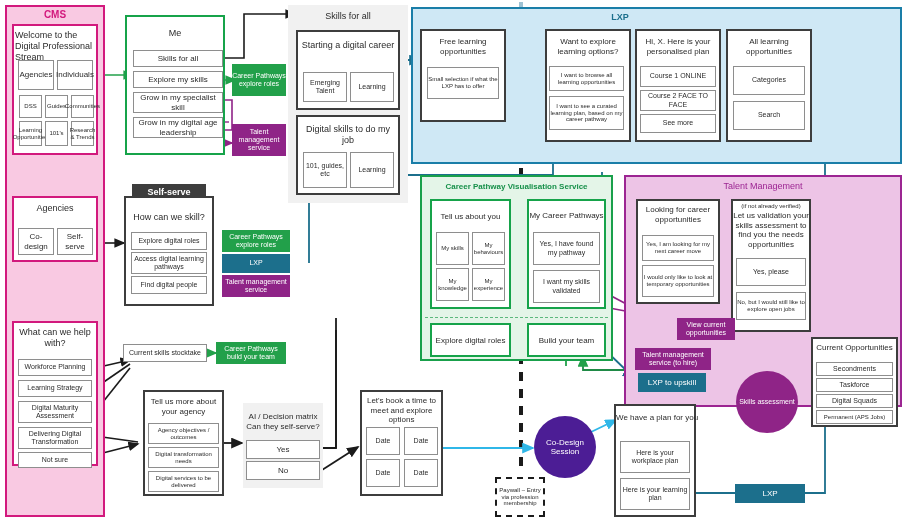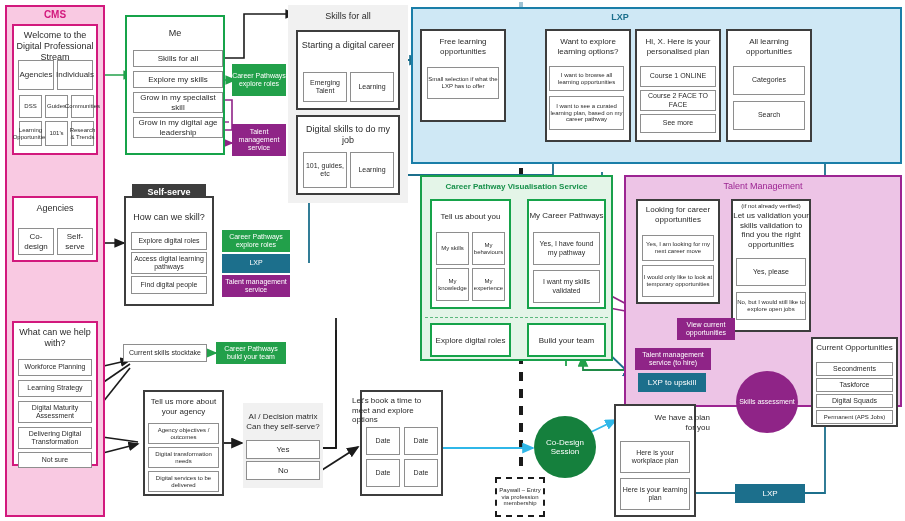--- a/index.html
+++ b/index.html
@@ -24,21 +24,21 @@
 
   
   .chip{display:flex;align-items:center;justify-content:center;text-align:center;
         color:#ffffff;line-height:1.15;}
   .chip-green{background:#22a04a;}
   .chip-teal{background:#1c6f8c;}
   .chip-purple{background:#8f2487;}
 
   .circle{border-radius:50%;display:flex;align-items:center;justify-content:center;
           text-align:center;color:#ffffff;line-height:1.15;}
-  .circle-blue{background:#15803d;}
+  .circle-blue{background:#4c1d95;}
   .circle-purple{background:#8f2487;}
 
   .dashbox{border:2px dashed #1b1b1b;background:#ffffff;display:flex;align-items:center;
            justify-content:center;text-align:center;line-height:1.15;}
 
   .hdr-dark{background:#3d3d3d;color:#ffffff;display:flex;align-items:center;
             justify-content:center;font-weight:bold;}
 
   svg#wires{position:absolute;left:0;top:0;width:905px;height:521px;pointer-events:none;}
   .f9{font-size:9px}.f8{font-size:8px}.f7{font-size:7px}.f6{font-size:6px}
@@ -181,21 +181,21 @@
     <path d="M556,300 L632,316" stroke="#8f2487" stroke-width="1.8" fill="none" opacity="0"></path>
     <path d="M556,298 L636,313" stroke="#8f2487" stroke-width="1.6" fill="none" marker-end="url(#ah-purple)"></path>
 
     <path d="M896,181 L896,50" stroke="#1c6f8c" stroke-width="0"></path>
   </svg>
 
   <div class="abs pink-outer" style="left:5px;top:5px;width:100px;height:512px;"></div>
   <div class="abs bold f10" style="left:5px;top:9px;width:100px;text-align:center;color:#d2197d;">CMS</div>
 
   <div class="abs pink-inner" style="left:12px;top:24px;width:86px;height:131px;"></div>
-  <div class="abs f9" style="left:15px;top:30px;width:80px;text-align:center;line-height:1.2;">Welcome to the Digital Professional Stream</div>
+  <div class="abs f9" style="left:15px;top:30px;width:80px;text-align:left;line-height:1.2;">Welcome to the Digital Professional Stream</div>
   <div class="abs card f8" style="left:18px;top:60px;width:36px;height:30px;">Agencies</div>
   <div class="abs card f8" style="left:57px;top:60px;width:36px;height:30px;">Individuals</div>
 
   <div class="abs card f6" style="left:19px;top:95px;width:23px;height:23px;">DSS</div>
   <div class="abs card f6" style="left:45px;top:95px;width:23px;height:23px;">Guides</div>
   <div class="abs card f6" style="left:71px;top:95px;width:23px;height:23px;">Communities</div>
   <div class="abs card f6" style="left:19px;top:121px;width:23px;height:25px;">Learning Opportunities</div>
   <div class="abs card f6" style="left:45px;top:121px;width:23px;height:25px;">101's</div>
   <div class="abs card f6" style="left:71px;top:121px;width:23px;height:25px;">Research &amp; Trends</div>
 
@@ -294,21 +294,21 @@
   <div class="abs magenta-panel" style="left:624px;top:175px;width:278px;height:232px;"></div>
   <div class="abs f9" style="left:624px;top:181px;width:278px;text-align:center;color:#9c2592;">Talent Management</div>
 
   <div class="abs card thick" style="left:636px;top:199px;width:84px;height:105px;"></div>
   <div class="abs f8" style="left:639px;top:205px;width:78px;text-align:center;line-height:1.2;">Looking for career opportunities</div>
   <div class="abs card f6" style="left:642px;top:235px;width:72px;height:26px;">Yes, I am looking for my next career move</div>
   <div class="abs card f6" style="left:642px;top:265px;width:72px;height:32px;">I would only like to look at temporary opportunities</div>
 
   <div class="abs card thick" style="left:731px;top:199px;width:80px;height:133px;"></div>
   <div class="abs f6" style="left:733px;top:203px;width:76px;text-align:center;">(if not already verified)</div>
-  <div class="abs f8" style="left:733px;top:211px;width:76px;text-align:center;line-height:1.2;">Let us validation your skills validation to find you the right opportunities</div>
+  <div class="abs f8" style="left:733px;top:211px;width:76px;text-align:center;line-height:1.2;">Let us validation your skills assessment to find you the needs opportunities</div>
   <div class="abs card f7" style="left:736px;top:258px;width:70px;height:28px;">Yes, please</div>
   <div class="abs card f6" style="left:736px;top:292px;width:70px;height:28px;">No, but I would still like to explore open jobs</div>
 
   <div class="abs chip chip-purple f7" style="left:677px;top:318px;width:58px;height:22px;">View current opportunities</div>
   <div class="abs chip chip-purple f7" style="left:635px;top:348px;width:76px;height:22px;">Talent management service (to hire)</div>
   <div class="abs chip chip-teal f8" style="left:638px;top:373px;width:68px;height:19px;">LXP to upskill</div>
 
   <div class="abs circle circle-purple f7" style="left:736px;top:371px;width:62px;height:62px;">Skills assessment</div>
 
   <div class="abs card thick" style="left:811px;top:337px;width:87px;height:90px;"></div>
@@ -326,30 +326,30 @@
   <div class="abs card f6" style="left:148px;top:423px;width:71px;height:21px;">Agency objectives / outcomes</div>
   <div class="abs card f6" style="left:148px;top:447px;width:71px;height:21px;">Digital transformation needs</div>
   <div class="abs card f6" style="left:148px;top:471px;width:71px;height:21px;">Digital services to be delivered</div>
 
   <div class="abs grey-panel" style="left:243px;top:403px;width:80px;height:85px;"></div>
   <div class="abs f8" style="left:245px;top:412px;width:76px;text-align:center;line-height:1.2;">AI / Decision matrix Can they self-serve?</div>
   <div class="abs card f8" style="left:246px;top:440px;width:74px;height:19px;">Yes</div>
   <div class="abs card f8" style="left:246px;top:461px;width:74px;height:19px;">No</div>
 
   <div class="abs card thick" style="left:360px;top:390px;width:83px;height:106px;"></div>
-  <div class="abs f8" style="left:352px;top:396px;width:79px;line-height:1.2;">Let's book a time to meet and explore options</div>
+  <div class="abs f8" style="left:362px;top:396px;width:79px;text-align:center;line-height:1.2;">Let's book a time to meet and explore options</div>
   <div class="abs card f7" style="left:366px;top:427px;width:34px;height:28px;">Date</div>
   <div class="abs card f7" style="left:404px;top:427px;width:34px;height:28px;">Date</div>
   <div class="abs card f7" style="left:366px;top:459px;width:34px;height:28px;">Date</div>
   <div class="abs card f7" style="left:404px;top:459px;width:34px;height:28px;">Date</div>
 
   <div class="abs circle circle-blue f8" style="left:534px;top:416px;width:62px;height:62px;">Co-Design Session</div>
 
   <div class="abs dashbox f6" style="left:495px;top:477px;width:50px;height:40px;">Paywall – Entry via profession membership</div>
 
   <div class="abs card thick" style="left:614px;top:404px;width:82px;height:113px;"></div>
-  <div class="abs f8" style="left:616px;top:413px;width:94px;text-align:right;line-height:1.2;padding-left:28px;">We have a plan for you</div>
+  <div class="abs f8" style="left:616px;top:413px;width:94px;text-align:left;line-height:1.2;">We have a plan for you</div>
   <div class="abs card f7" style="left:620px;top:441px;width:70px;height:32px;">Here is your workplace plan</div>
   <div class="abs card f7" style="left:620px;top:478px;width:70px;height:32px;">Here is your learning plan</div>
 
   <div class="abs chip chip-teal f8" style="left:735px;top:484px;width:70px;height:19px;">LXP</div>
 
 </div>
 
 </body></html>

